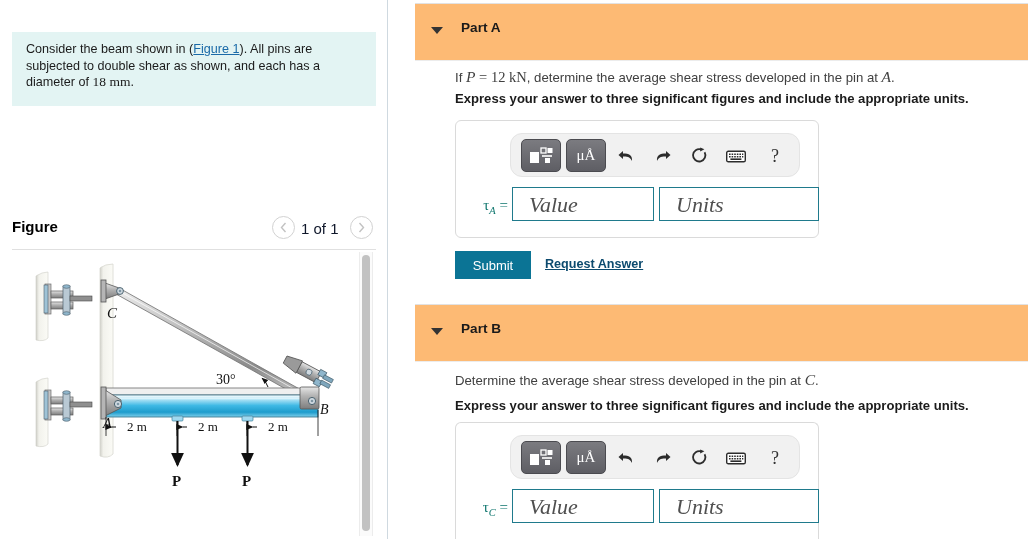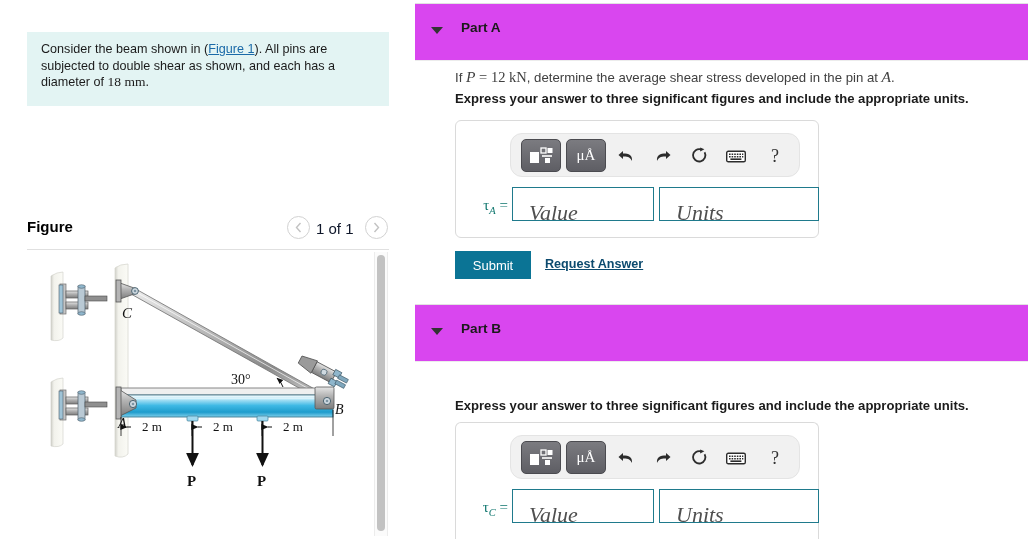--- a/index.html
+++ b/index.html
@@ -8,21 +8,21 @@
     width: 1028px; height: 539px;
     overflow: hidden;
     background: #ffffff;
     font-family: "Liberation Sans", sans-serif;
     -webkit-font-smoothing: antialiased;
   }
   #page { position: relative; width: 1028px; height: 539px; background: #fff; }
 
   
   #left-panel {
-    position: absolute; left: 15px; top: 0;
+    position: absolute; left: 0; top: 0;
     width: 388px; height: 539px;
     background: #fff;
     border-right: 1px solid #cfd9e0;
     overflow: hidden;
   }
   #prompt-box {
     position: absolute; left: 12px; top: 32px;
     width: 364px; height: 74px;
     background: #e3f4f3;
     padding: 9px 14px 0 14px;
@@ -86,21 +86,21 @@
 
   
   #right-panel {
     position: absolute; left: 389px; top: 0;
     width: 639px; height: 539px;
     background: #fff; overflow: hidden;
   }
   .part-header {
     position: absolute; left: 26px;
     width: 613px; height: 58px;
-    background: #d946ef;
+    background: #fdba74;
     border-top: 1px solid #e2e2e2;
     border-bottom: 1px solid #ececec;
     cursor: pointer;
   }
   #partA-header { top: 3px; }
   #partB-header { top: 304px; }
   .caret {
     position: absolute; left: 16px; top: 23px;
     width: 0; height: 0;
     border-left: 6px solid transparent;
@@ -186,21 +186,21 @@
   .tau-label sub { font-size: 10.5px; font-style: italic; }
   .field {
     position: absolute; top: 66px;
     height: 34px;
     border: 1px solid #1f7a8c;
     background: #fff;
     font-family: "Liberation Serif", serif;
     font-style: italic;
     font-size: 22px;
     color: #4f4f4f;
-    padding: 8px 0 0 16px;
+    padding: 0 0 0 16px;
     line-height: 33px;
     cursor: text;
   }
   .field-value { left: 56px; width: 142px; }
   .field-units { left: 203px; width: 160px; }
 
   #submit-btn {
     position: absolute; left: 66px; top: 251px;
     width: 76px; height: 28px;
     background: #0b7495;
@@ -455,20 +455,21 @@
     </div>
 
     <button id="submit-btn">Submit</button>
     <div id="request-answer">Request Answer</div>
 
     <div id="partB-header" class="part-header">
       <div class="caret"></div>
       <div class="part-label">Part B</div>
     </div>
 
+    <div id="qB-text" class="q-text"><span>Determine the average shear stress developed in the pin at </span><span class="serif-it">C</span><span>.</span></div>
 
     <div id="qB-bold" class="q-bold">Express your answer to three significant figures and include the appropriate units.</div>
 
     <div id="answerB" class="answer-box">
       <div class="mini-toolbar">
         <div id="tbB-template" class="tb-btn">
           <svg width="24" height="18" viewBox="0 0 24 18">
             <rect x="1" y="5" width="9" height="11" fill="#fff"></rect>
             <rect x="12" y="1" width="5" height="5" fill="none" stroke="#fff" stroke-width="1.3"></rect>
             <rect x="18.5" y="1" width="5" height="5" fill="#fff"></rect>

